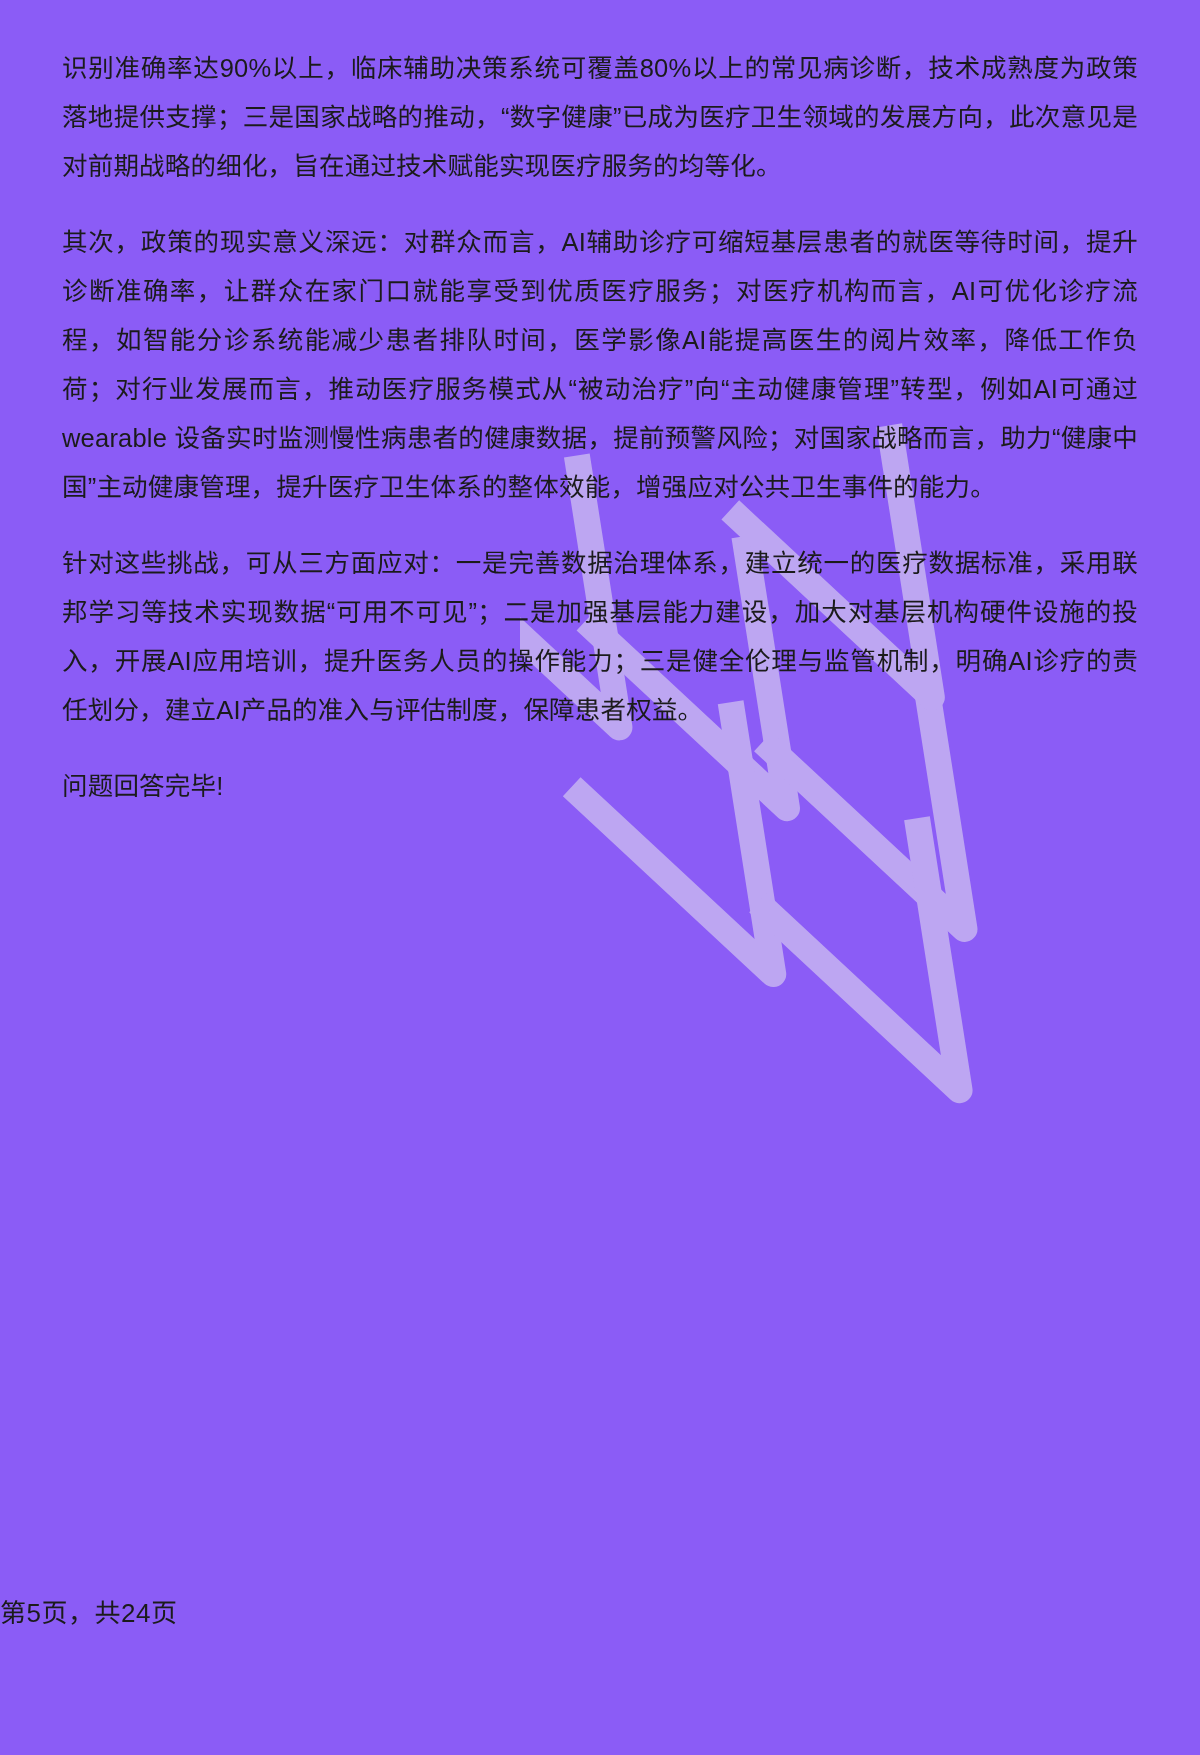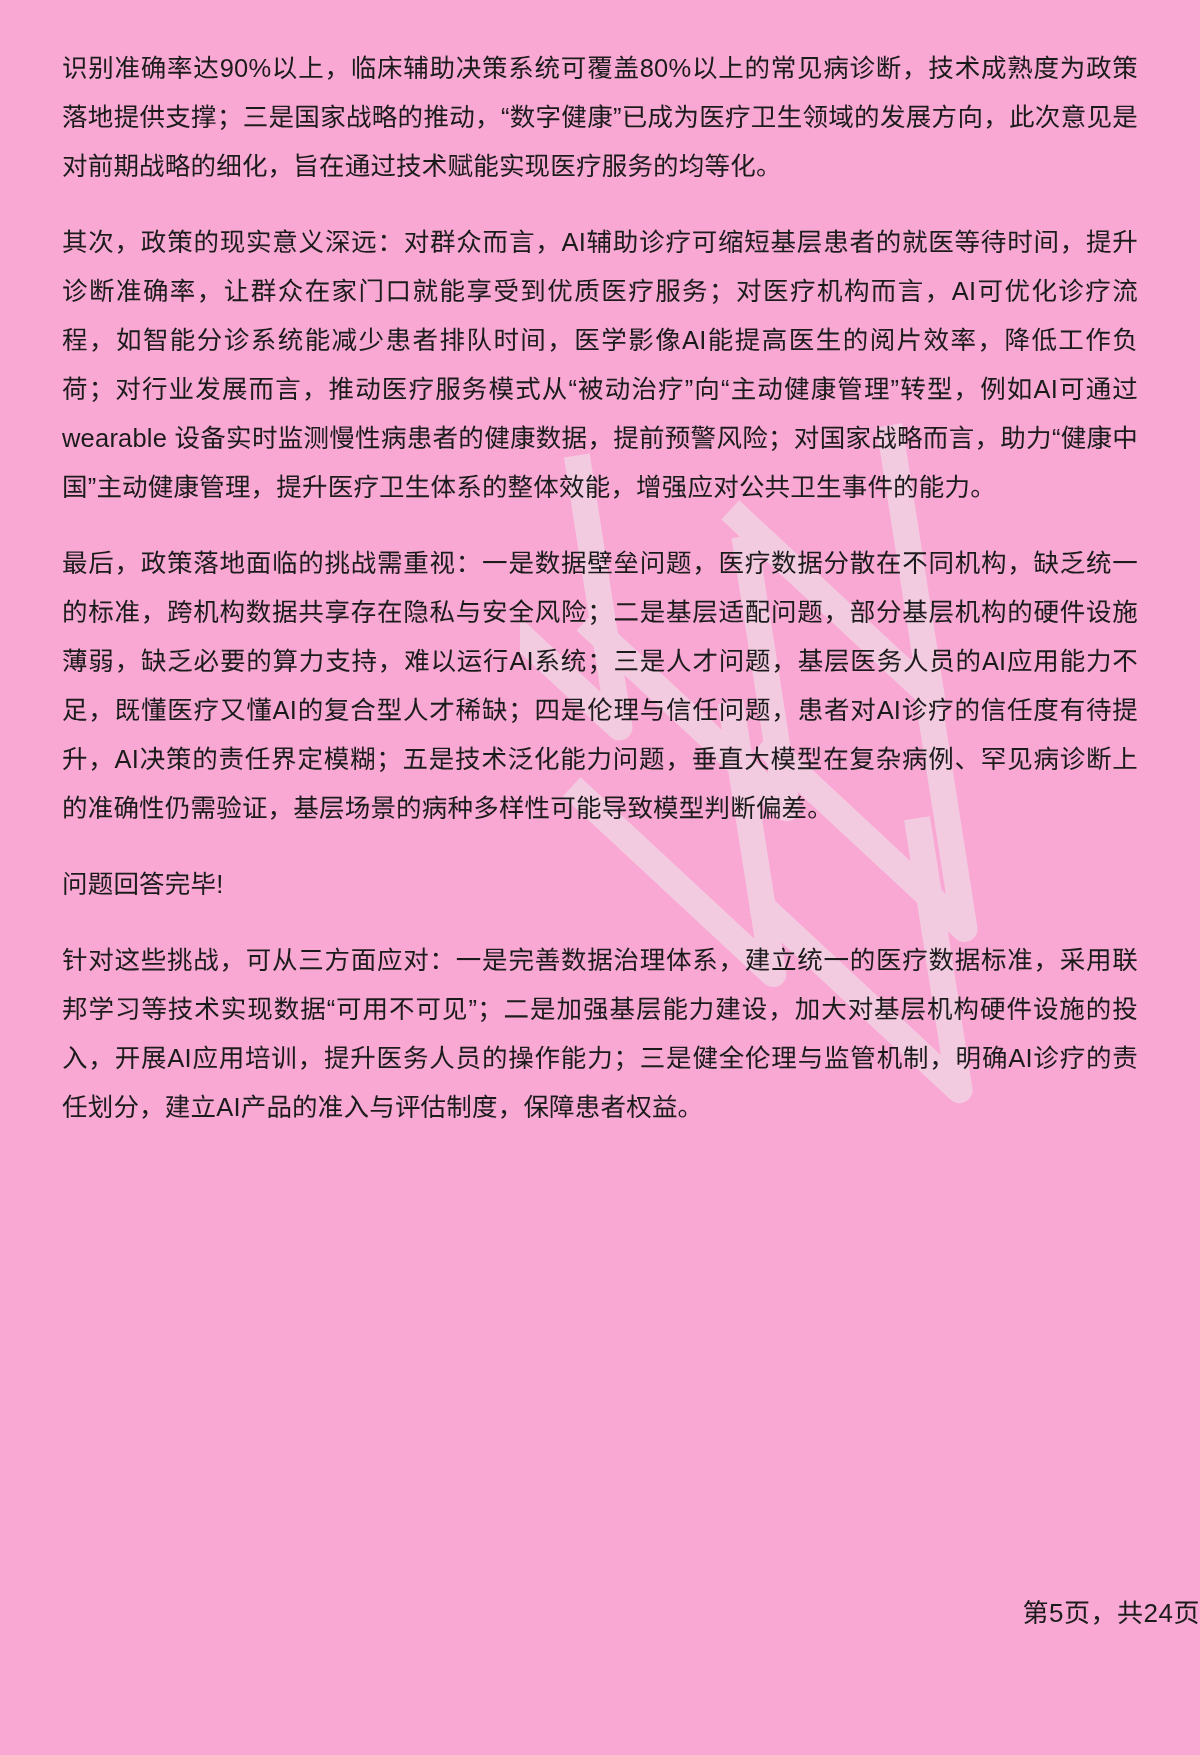--- a/index.html
+++ b/index.html
@@ -11,21 +11,21 @@
 
   body {
     font-family: "Liberation Sans", "DejaVu Sans", sans-serif;
   }
 
   .page {
     position: relative;
     width: 1200px;
     height: 1755px;
     margin: 0 auto;
-    background: #f9a8d4;
+    background: #8b5cf6;
     overflow: hidden;
     box-sizing: border-box;
   }
 
   
   .watermark-layer {
     position: absolute;
     inset: 0;
     pointer-events: none;
     z-index: 0;
@@ -68,21 +68,21 @@
     text-decoration-color: #b8b8b8;
     text-decoration-thickness: 1px;
     text-underline-offset: 4px;
   }
 
   .footer {
     position: absolute;
     left: 0;
     right: 0;
     bottom: 126px;
-    text-align: right;
+    text-align: left;
     z-index: 1;
   }
 
   .footer-text {
     display: inline-block;
     font-size: 26px;
     line-height: 32px;
     color: #1b1b1b;
     letter-spacing: 0.5px;
   }
@@ -104,25 +104,24 @@
       </g>
     </svg>
   </div>
 
   <div class="content">
 
     <p class="para">识别准确率达90%以上，临床辅助决策系统可覆盖80%以上的常见病诊断，技术成熟度为政策落地提供支撑；三是国家战略的推动，“数字健康”已成为医疗卫生领域的发展方向，此次意见是对前期战略的细化，旨在通过技术赋能实现医疗服务的均等化。</p>
 
     <p class="para"><span>其次，政策的现实意义深远：对群众而言，AI辅助诊疗可缩短基层患者的就医等待时间，提升诊断准确率，让群众在家门口就能享受到优质医疗服务；对医疗机构而言，AI可优化诊疗流程，如智能分诊系统能减少患者排队时间，医学影像AI能提高医生的阅片效率，降低工作负荷；对行业发展而言，推动医疗服务模式从“被动治疗”向“主动健康管理”转型，例如AI可通过 </span><span class="spell-underline">wearable</span><span> 设备实时监测慢性病患者的健康数据，提前预警风险；对国家战略而言，助力“健康中国”主动健康管理，提升医疗卫生体系的整体效能，增强应对公共卫生事件的能力。</span></p>
 
-    <p class="para">最后，政策落地面临的挑战需重视：一是数据壁垒问题，医疗数据分散在不同机构，缺乏统一的标准，跨机构数据共享存在隐私与安全风险；二是基层适配问题，部分基层机构的硬件设施薄弱，缺乏必要的算力支持，难以运行AI系统；三是人才问题，基层医务人员的AI应用能力不足，既懂医疗又懂AI的复合型人才稀缺；四是伦理与信任问题，患者对AI诊疗的信任度有待提升，AI决策的责任界定模糊；五是技术泛化能力问题，垂直大模型在复杂病例、罕见病诊断上的准确性仍需验证，基层场景的病种多样性可能导致模型判断偏差。</p>
+
+    <p class="para">针对这些挑战，可从三方面应对：一是完善数据治理体系，建立统一的医疗数据标准，采用联邦学习等技术实现数据“可用不可见”；二是加强基层能力建设，加大对基层机构硬件设施的投入，开展AI应用培训，提升医务人员的操作能力；三是健全伦理与监管机制，明确AI诊疗的责任划分，建立AI产品的准入与评估制度，保障患者权益。</p>
 
     <p class="para">问题回答完毕!</p>
-
-    <p class="para">针对这些挑战，可从三方面应对：一是完善数据治理体系，建立统一的医疗数据标准，采用联邦学习等技术实现数据“可用不可见”；二是加强基层能力建设，加大对基层机构硬件设施的投入，开展AI应用培训，提升医务人员的操作能力；三是健全伦理与监管机制，明确AI诊疗的责任划分，建立AI产品的准入与评估制度，保障患者权益。</p>
 
   </div>
 
   <div class="footer">
     <span class="footer-text">第5页，共24页</span>
   </div>
 
 </div>
 
 </body></html>

